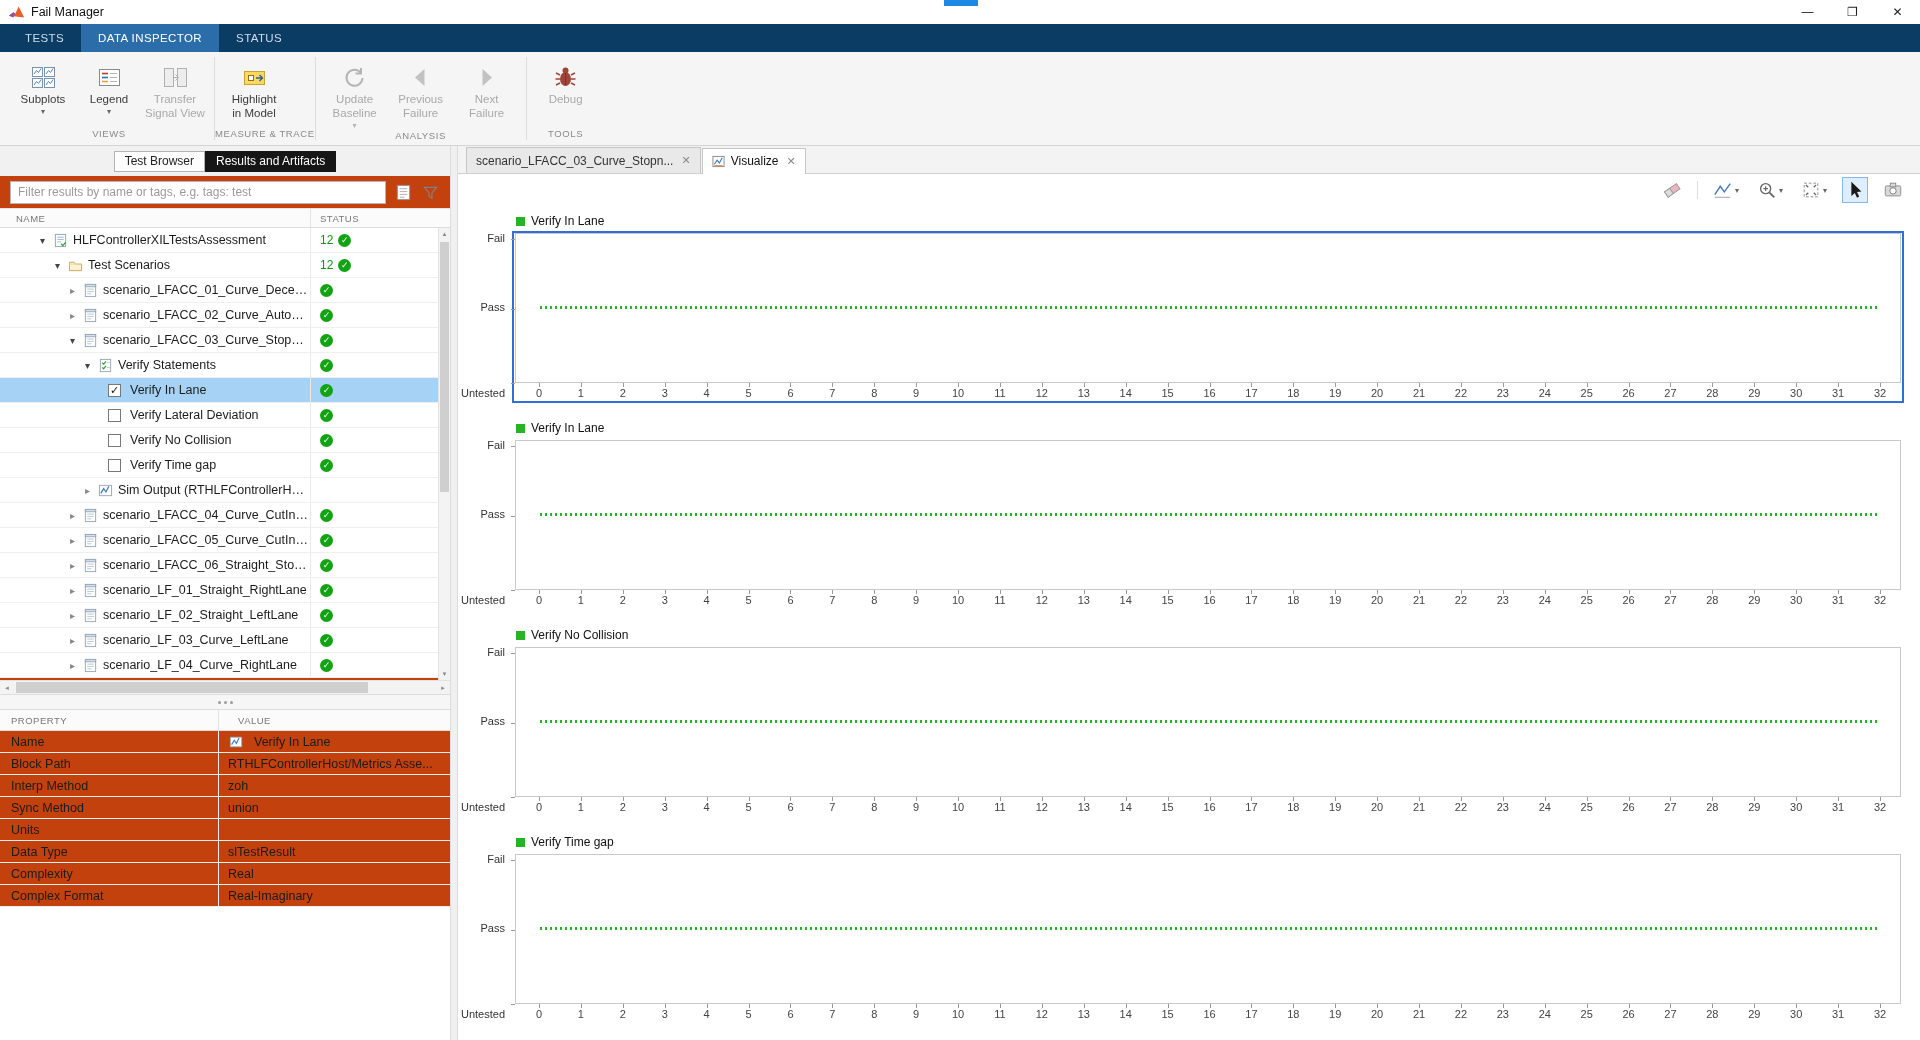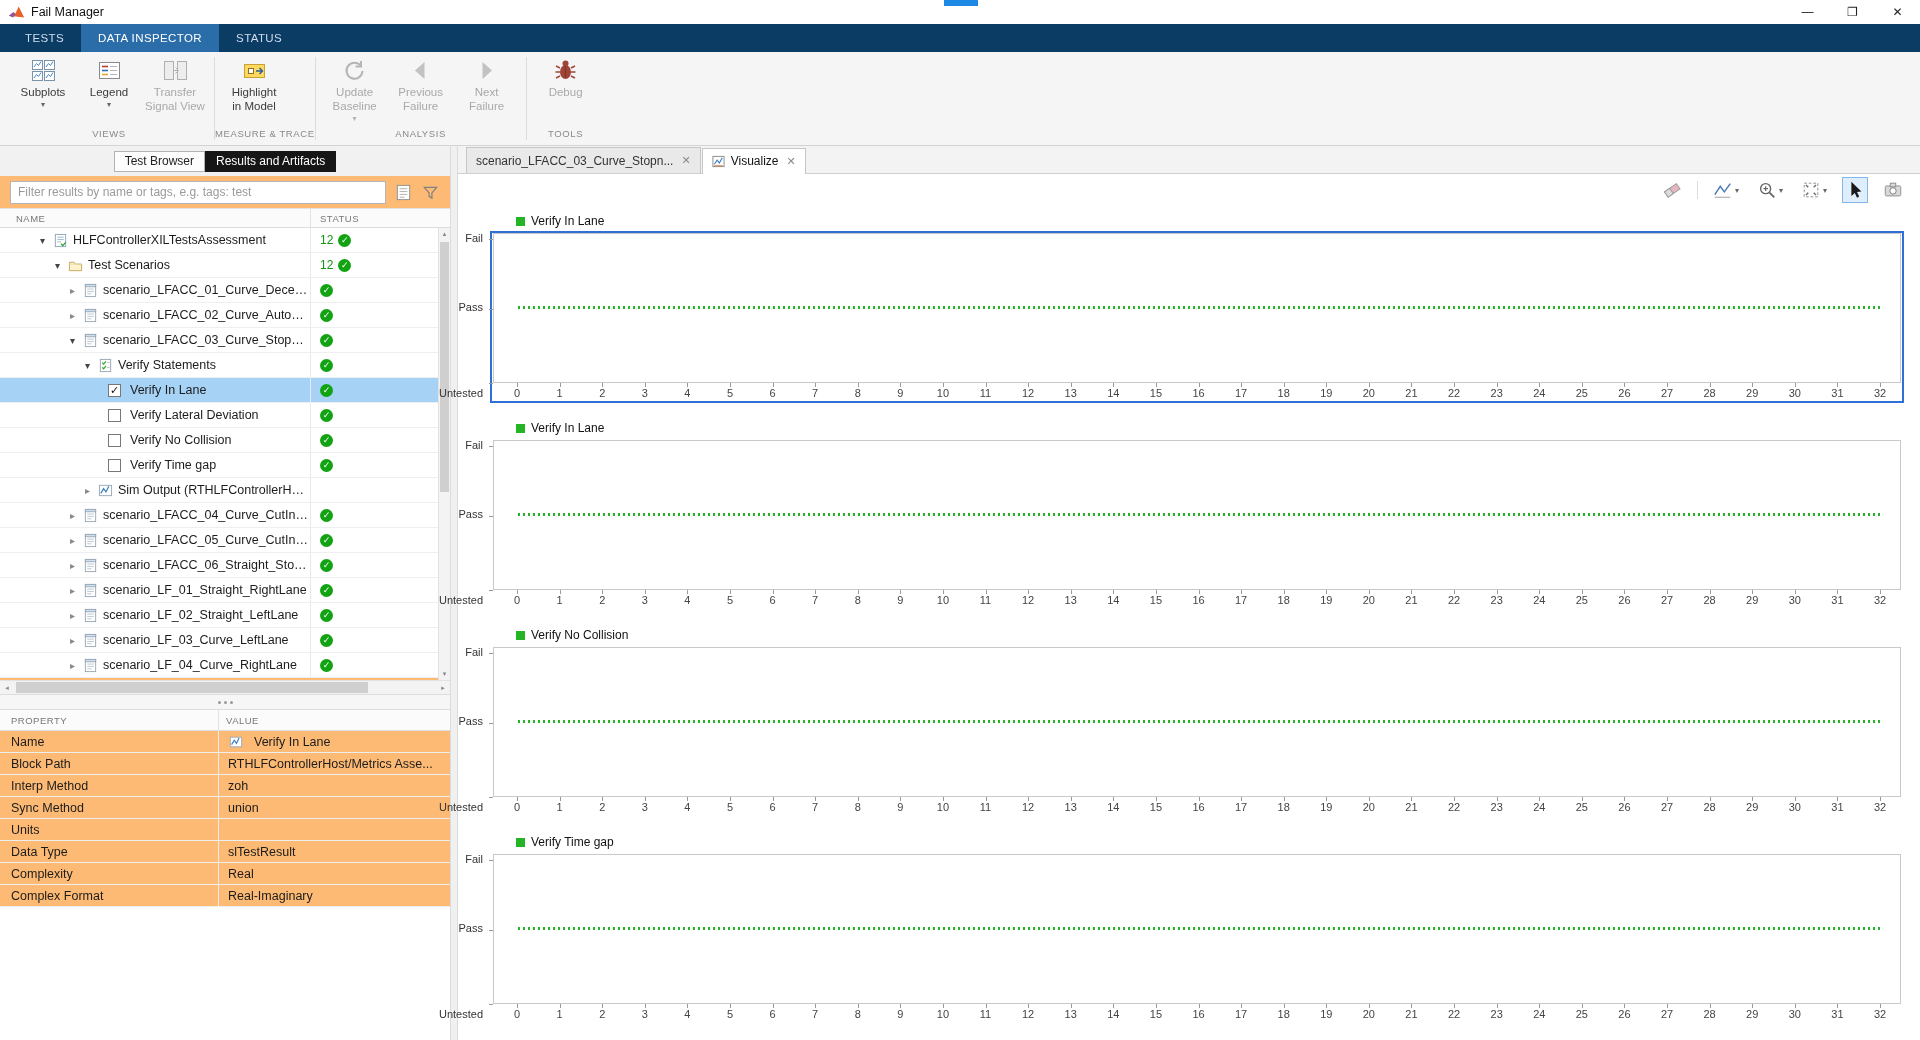--- a/index.html
+++ b/index.html
@@ -11,32 +11,32 @@
 .titlebar .title{font-size:12.5px;color:#111}
 .accent{position:absolute;left:944px;top:0;width:34px;height:6px;background:#1e88e5}
 .win-controls{position:absolute;right:0;top:0;height:100%;display:flex}
 .win-btn{width:45px;height:24px;display:flex;align-items:center;justify-content:center;font-size:12px;color:#222}
 
 .ribbon-tabs{height:28px;background:#0b3c64;display:flex;align-items:stretch;padding-left:8px;flex:0 0 auto}
 .rtab{display:flex;align-items:center;padding:0 17px;font-size:11.5px;color:#cfdded;letter-spacing:.4px}
 .rtab.active{background:#2b6da8;color:#fff}
 .ribbon{height:94px;background:#f5f5f6;border-bottom:1px solid #d4d4d4;display:flex;flex:0 0 auto;padding-left:4px}
 .rgroup{display:flex;flex-direction:column}
-.rg-buttons{flex:1;display:flex;align-items:stretch;padding:2px 6px 0}
+.rg-buttons{flex:1;display:flex;align-items:stretch;padding:9px 6px 0}
 .rg-label{height:17px;text-align:center;font-size:9.5px;color:#8a8a8a;letter-spacing:.6px}
 .rsep{width:1px;background:#dcdcdc;margin:5px 0;flex:0 0 auto}
 .rbtn{width:66px;display:flex;flex-direction:column;align-items:center;padding-top:3px;font-size:11.5px;line-height:1.2;color:#3c3c3c;text-align:center}
 .rbtn .lbl{white-space:pre-line}
 .rbtn .ricon{width:27px;height:27px;margin-bottom:2px;flex:0 0 auto}
 .rbtn .caret{font-size:8px;color:#666;margin-top:1px;line-height:1}
 .rbtn.disabled{color:#a9a9a9}
 .rbtn.disabled .caret{color:#b5b5b5}
 
 .content{flex:1;display:flex;min-height:0}
-.left-panel{width:450px;flex:0 0 auto;display:flex;flex-direction:column;background:#fdba74}
+.left-panel{width:450px;flex:0 0 auto;display:flex;flex-direction:column;background:#c2410c}
 .vsplit{width:8px;background:#f0f0f0;border-left:1px solid #dcdcdc;border-right:1px solid #dcdcdc;flex:0 0 auto}
 
 .panel-tabs{height:30px;background:#f1f1f1;display:flex;align-items:center;justify-content:center;flex:0 0 auto}
 .ptab{height:21px;display:flex;align-items:center;padding:0 10px;font-size:12px;background:#fdfdfd;border:1px solid #b3b3b3;color:#222}
 .ptab.active{background:#161616;border-color:#161616;color:#fff}
 .filter-row{height:32px;display:flex;align-items:center;gap:7px;padding:0 10px;flex:0 0 auto}
 .filter-input{flex:1;height:23px;border:1px solid #b5b5b5;font-family:inherit;font-size:12px;padding:0 7px;color:#333;outline:none;background:#fff}
 .filter-input::placeholder{color:#9b9b9b}
 .tool-icon-sm{width:20px;height:20px;flex:0 0 auto;display:flex;align-items:center;justify-content:center}
 .tree-header{height:20px;display:flex;align-items:stretch;background:#fbfbfb;border-top:1px solid #e3e3e3;border-bottom:1px solid #ddd;font-size:9.5px;color:#777;letter-spacing:.5px;flex:0 0 auto}
@@ -59,21 +59,21 @@
 .vscroll .arr.down{position:absolute;bottom:0;left:0;right:0}
 .vscroll .thumb{position:absolute;left:1px;right:1px;top:14px;height:250px;background:#cfcfcf}
 .hscroll{height:14px;background:#f3f3f3;border-top:1px solid #e2e2e2;position:relative;font-size:7px;color:#888;flex:0 0 auto}
 .hscroll .arr{position:absolute;top:0;width:14px;height:14px;display:flex;align-items:center;justify-content:center}
 .hscroll .arr.right{right:0}
 .hscroll .thumb{position:absolute;top:1px;bottom:1px;left:16px;width:352px;background:#cfcfcf}
 .splitter{height:16px;background:#f6f6f6;border-top:1px solid #ddd;border-bottom:1px solid #ddd;display:flex;align-items:center;justify-content:center;gap:3px;flex:0 0 auto}
 .splitter i{width:3px;height:3px;border-radius:50%;background:#9c9c9c}
 .props-header{height:21px;display:flex;align-items:stretch;background:#fbfbfb;border-bottom:1px solid #ddd;font-size:9.5px;color:#777;letter-spacing:.5px;flex:0 0 auto}
 .ph-prop{width:218px;padding-left:11px;display:flex;align-items:center}
-.ph-val{flex:1;padding-left:7px;border-left:1px solid #e2e2e2;display:flex;align-items:center}
+.ph-val{flex:1;padding-left:19px;border-left:1px solid #e2e2e2;display:flex;align-items:center}
 .prop-row{height:22px;display:flex;align-items:stretch;border-bottom:1px solid #eee;font-size:12.5px;color:#1c1c1c;flex:0 0 auto}
 .prop-name{width:218px;display:flex;align-items:center;padding-left:11px}
 .prop-value{flex:1;display:flex;align-items:center;gap:5px;padding-left:9px;border-left:1px solid #eee;overflow:hidden;white-space:nowrap}
 .lp-filler{flex:1;background:#fff}
 
 .main{flex:1;display:flex;flex-direction:column;min-width:0;background:#fff}
 .doc-tabs{height:28px;background:#f3f3f3;border-bottom:1px solid #cfcfcf;display:flex;align-items:flex-end;padding-left:8px;gap:1px;flex:0 0 auto}
 .dtab{height:26px;display:flex;align-items:center;gap:6px;padding:0 9px;font-size:12px;color:#333;background:#e9e9e9;border:1px solid #c6c6c6;border-bottom:none}
 .dtab.active{background:#fff;margin-bottom:-1px;padding-bottom:1px;color:#111}
 .dtab .x{color:#8a8a8a;font-size:11px;margin-left:2px}
@@ -83,21 +83,21 @@
 .tool.selected{background:#dfeefc;border-color:#86b7e6}
 .tool .tcaret{font-size:8px;color:#666}
 .tb-sep{width:1px;height:18px;background:#ddd}
 .ticon{display:flex;align-items:center}
 
 .charts{flex:1;padding-top:5px}
 .chart{height:207px}
 .chart-legend{margin-left:58px;height:20px;display:flex;align-items:center;gap:6px;font-size:12px;color:#111}
 .swatch{width:9px;height:9px;flex:0 0 auto;background:#25b425}
 .chart-body{display:flex;margin-right:16px}
-.ylabels{width:32px;position:relative;flex:0 0 auto;font-size:11px;color:#333}
+.ylabels{width:54px;position:relative;flex:0 0 auto;font-size:11px;color:#333}
 .yl{position:absolute;right:7px;white-space:nowrap}
 .yl0{top:1px}.yl1{top:70px}.yl2{top:156px}
 .plot-wrap{flex:1;border:2px solid transparent;padding:0 1px;min-width:0}
 .chart.selected .plot-wrap{border-color:#2f6fd8}
 .plot{height:150px;border:1px solid #c9c9c9;position:relative;background:#fff}
 .sig-line{position:absolute;left:24px;right:20px;top:50%;height:3px;margin-top:-2px}
 .ytick{position:absolute;left:-5px;width:4px;height:1px;background:#9a9a9a}
 .xlabels{position:relative;height:18px;font-size:11px;color:#444}
 .xtick-mark{position:absolute;top:0;width:1px;height:4px;background:#9a9a9a}
 .xtick-lbl{position:absolute;top:4px;transform:translateX(-50%)}

